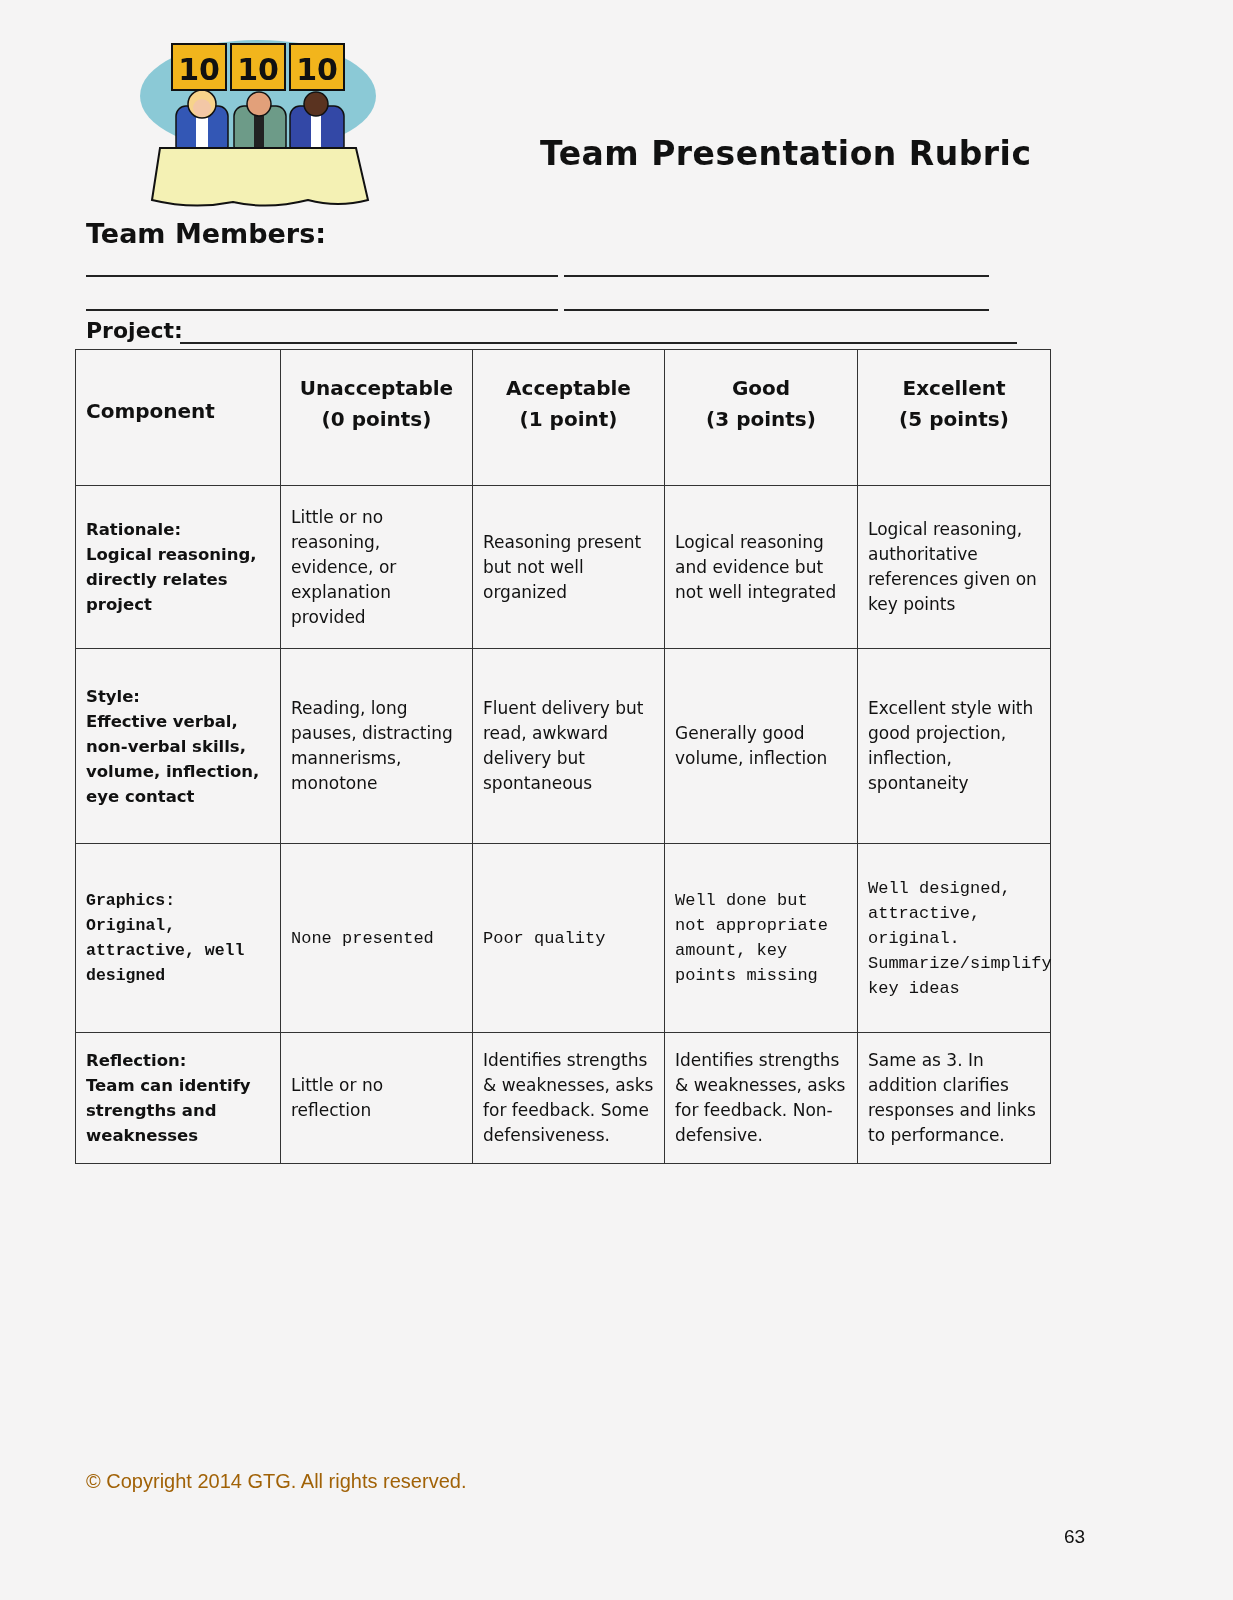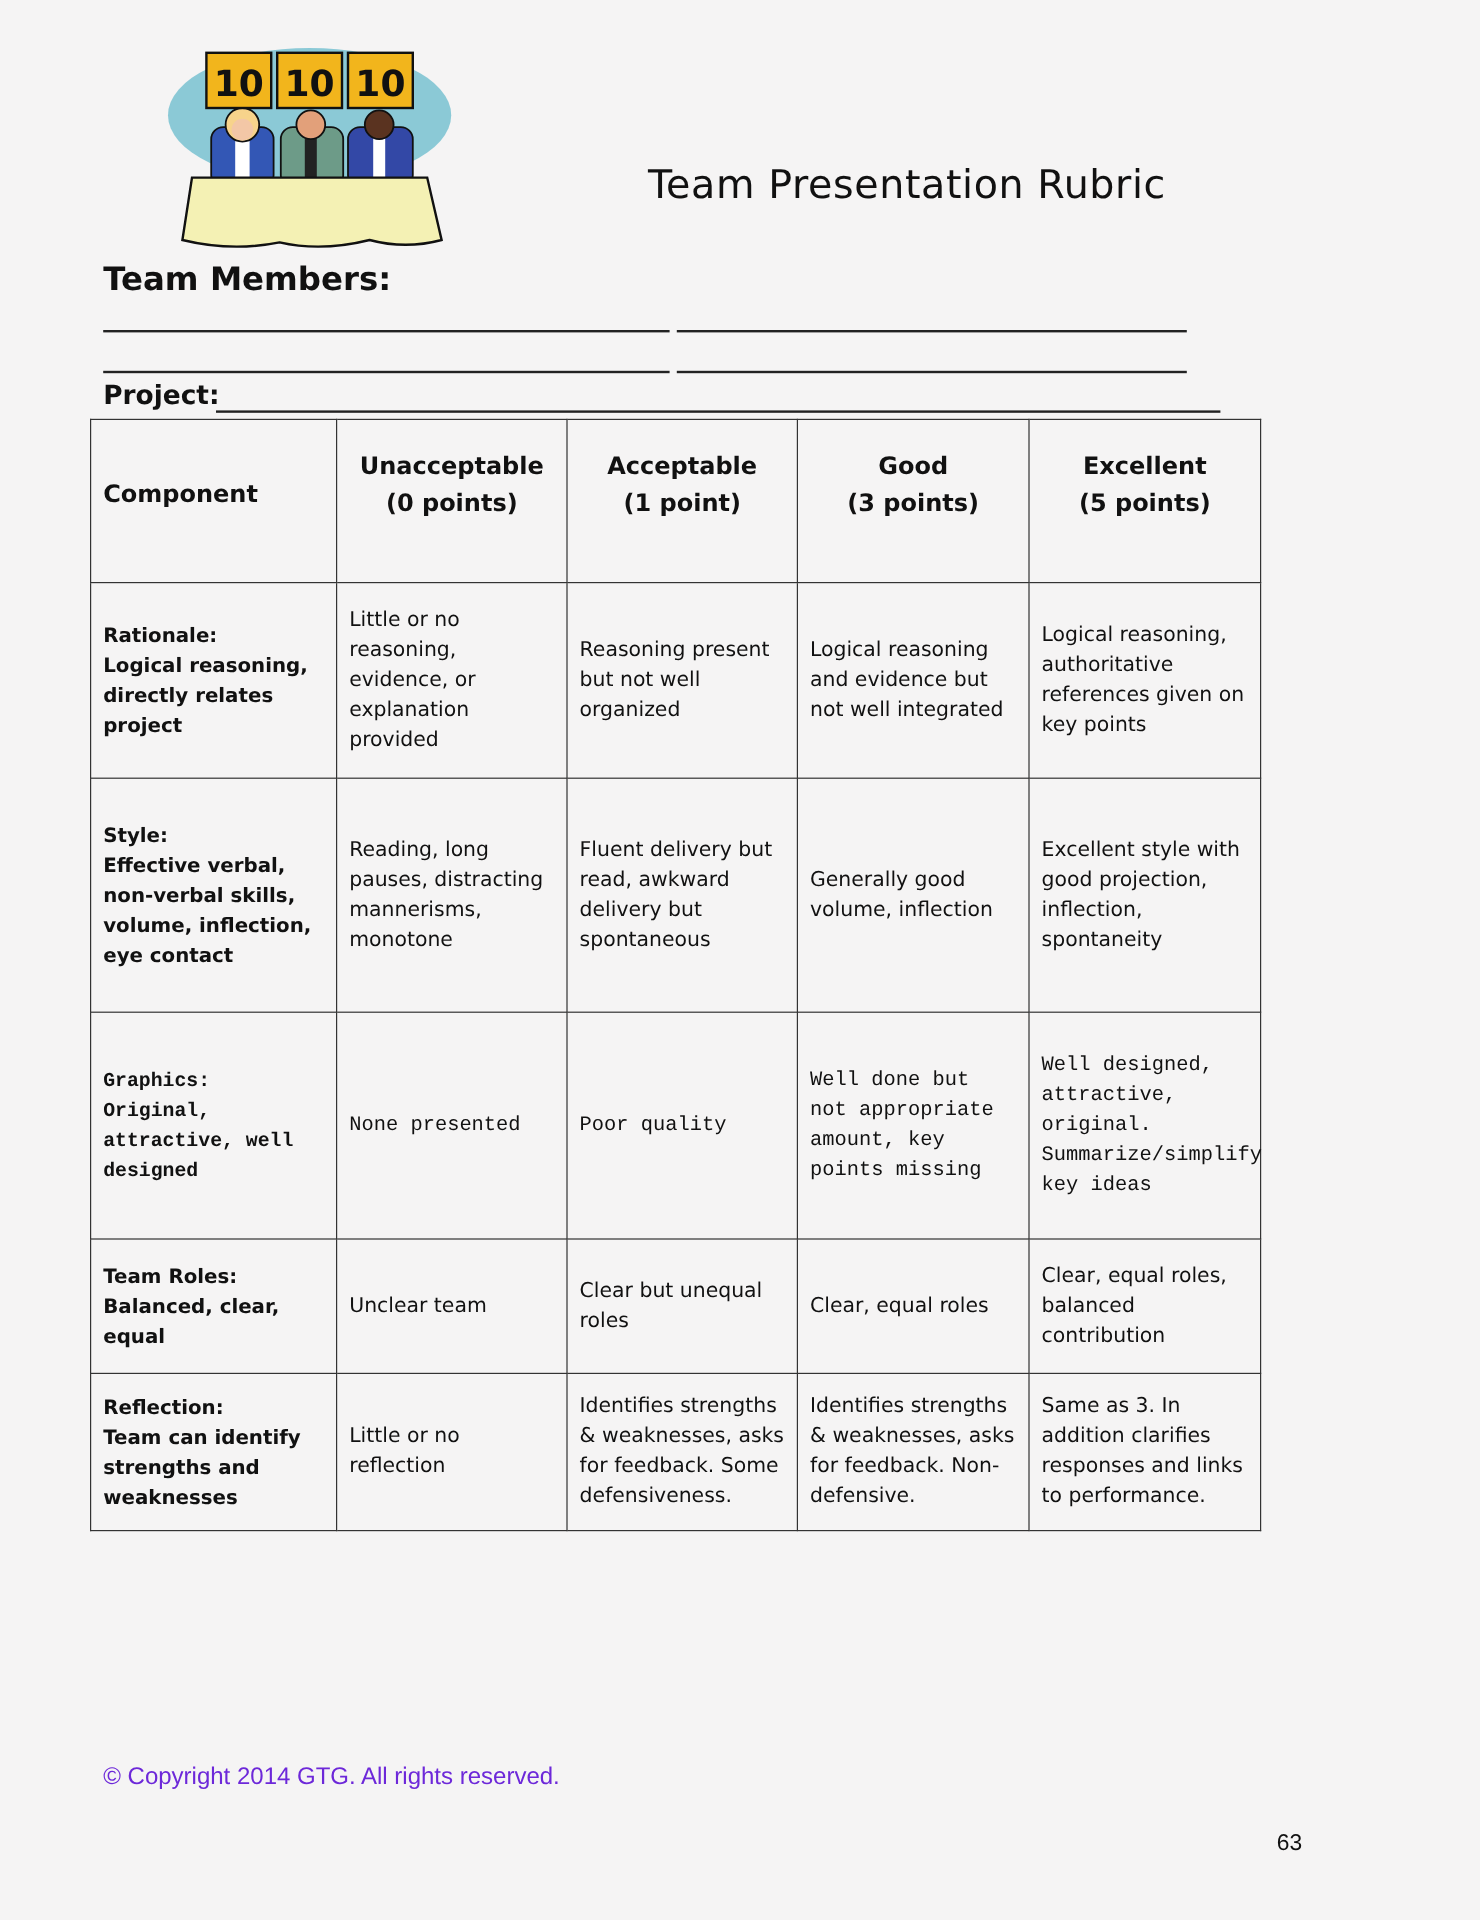--- a/index.html
+++ b/index.html
@@ -20,21 +20,21 @@
       left: 138px;
       top: 36px;
       width: 240px;
       height: 176px;
     }
     .title {
       position: absolute;
       left: 540px;
       top: 134px;
       font-family: "DejaVu Sans", sans-serif;
-      font-weight: normal;
+      font-weight: bold;
       font-size: 33px;
       letter-spacing: 0.5px;
       color: #111;
     }
     .team-label {
       position: absolute;
       left: 86px;
       top: 218px;
       font-weight: bold;
       font-size: 27px;
@@ -83,21 +83,21 @@
       font-weight: bold;
       font-size: 16.5px;
       display: block;
     }
     .copyright {
       position: absolute;
       left: 86px;
       top: 1470px;
       font-family: "Liberation Sans", sans-serif;
       font-size: 20px;
-      color: #6d28d9;
+      color: #a16207;
     }
     .page-num {
       position: absolute;
       left: 1064px;
       top: 1526px;
       font-family: "Liberation Sans", sans-serif;
       font-size: 19px;
       color: #111;
       text-align: center;
     }
@@ -192,30 +192,20 @@
     <td>
           <span class="comp-name">Graphics:</span>
           <span class="comp-desc">Original, attractive, well designed</span>
         </td>
     <td>None presented</td>
     <td>Poor quality</td>
     <td>Well done but not appropriate amount, key points missing</td>
     <td>Well designed, attractive, original. Summarize/simplify key ideas</td>
   </tr>
 
-  <tr style="height:112px;">
-    <td>
-          <span class="comp-name">Team Roles:</span>
-          <span class="comp-desc">Balanced, clear, equal</span>
-        </td>
-    <td>Unclear team</td>
-    <td>Clear but unequal roles</td>
-    <td>Clear, equal roles</td>
-    <td>Clear, equal roles, balanced contribution</td>
-  </tr>
 
   <tr style="height:131px;">
     <td>
           <span class="comp-name">Reflection:</span>
           <span class="comp-desc">Team can identify strengths and weaknesses</span>
         </td>
     <td>Little or no reflection</td>
     <td>Identifies strengths &amp; weaknesses, asks for feedback. Some defensiveness.</td>
     <td>Identifies strengths &amp; weaknesses, asks for feedback. Non-defensive.</td>
     <td>Same as 3. In addition clarifies responses and links to performance.</td>

